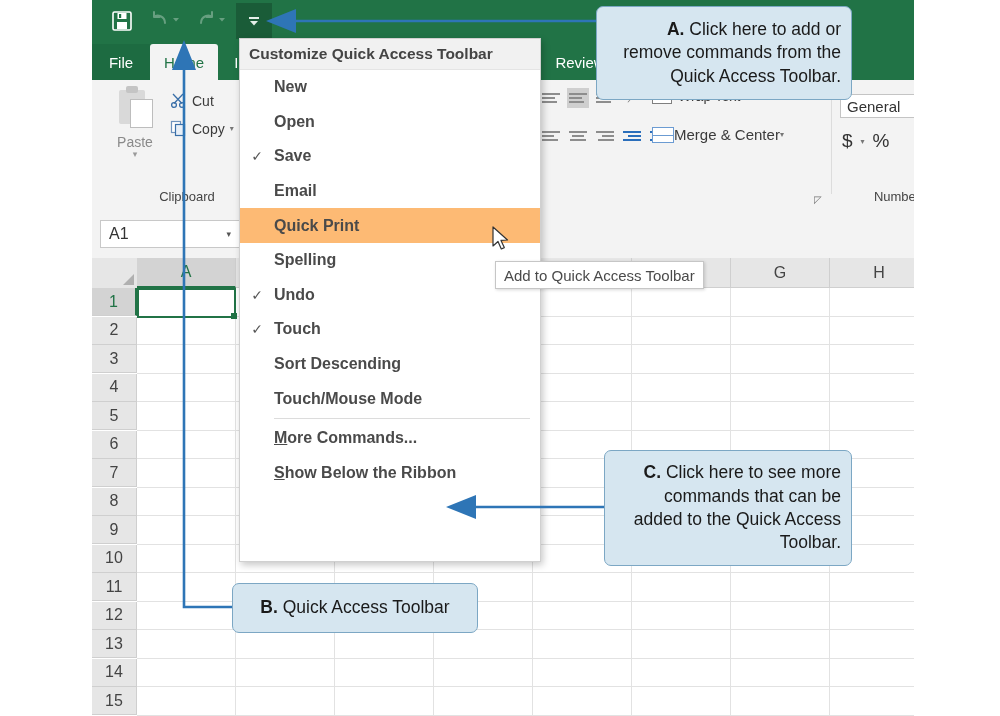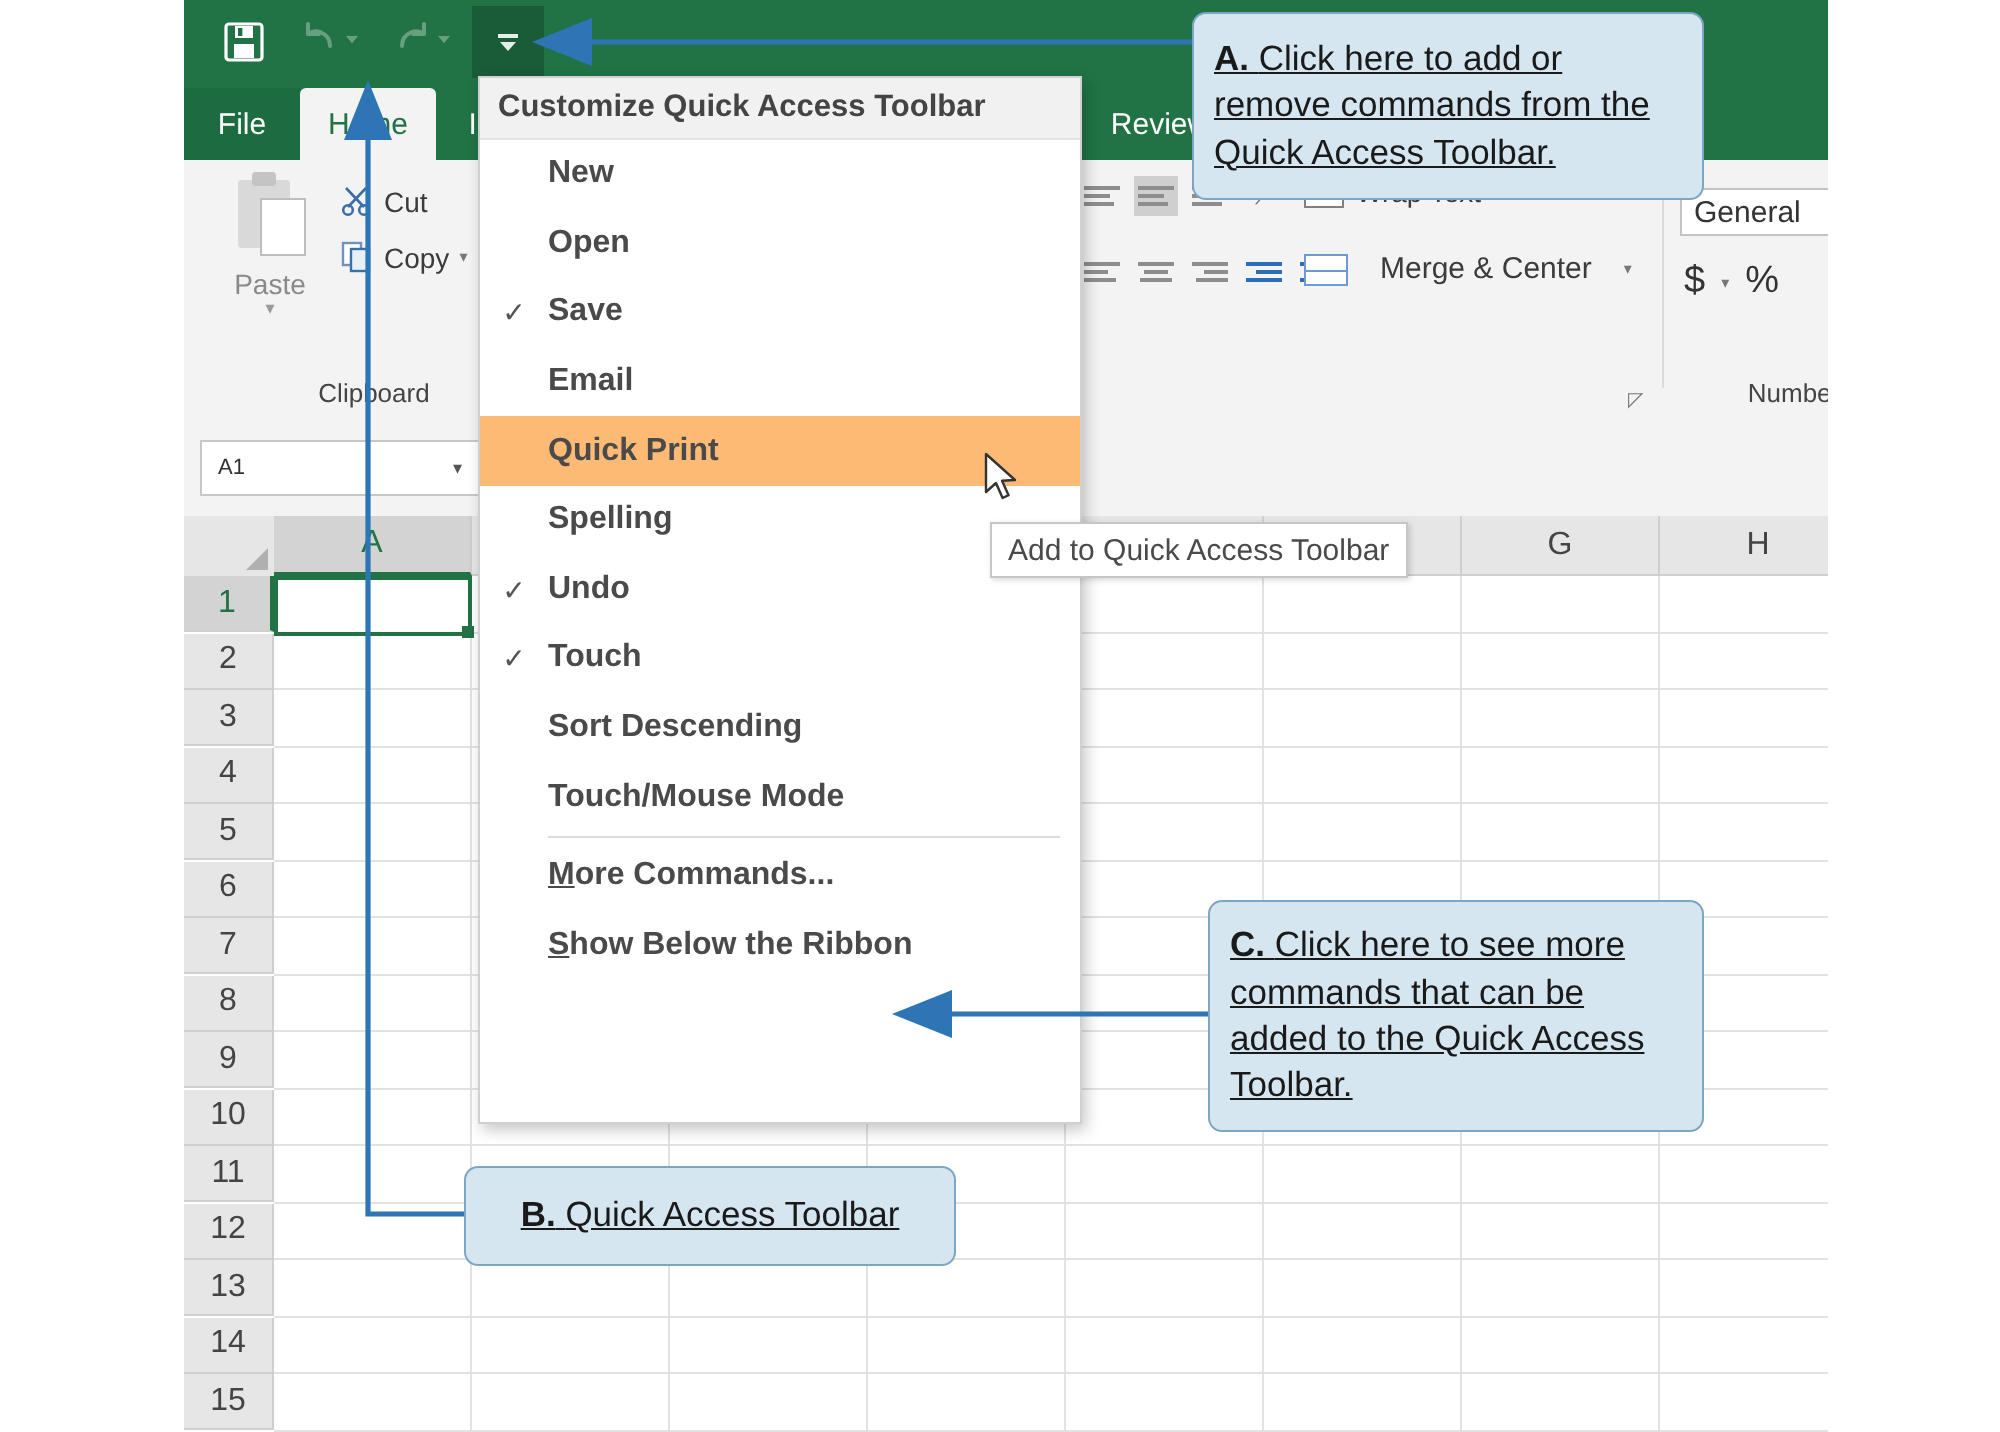--- a/index.html
+++ b/index.html
@@ -129,21 +129,21 @@
   .al-icon i { display: block; height: 2px; background: #8d8d8d; }
   .al-icon.sel { background: #cfcfcf; }
   .al-icon.blue i { background: #2a6ebb; }
   .wrap-item {
     position: absolute; left: 120px; top: 8px;
     display: flex; align-items: center; gap: 6px;
     font-size: 14px; color: #3b3b3b;
   }
   .merge-item {
     position: absolute; left: 120px; top: 46px;
-    display: flex; align-items: center; gap: 16px;
+    display: flex; align-items: center; gap: 0;
     font-size: 15px; color: #3b3b3b;
   }
   .merge-icon {
     width: 22px; height: 16px; border: 1px solid #6b9bd2;
     position: relative; box-sizing: border-box; background: #fff;
   }
   .merge-icon::before {
     content: ''; position: absolute; left: 0; right: 0; top: 50%;
     height: 1px; background: #6b9bd2;
   }
@@ -177,21 +177,21 @@
     width: 822px; height: 48px;
     background: #f3f3f3;
     border-bottom: 1px solid #d4d4d4;
   }
   .name-box {
     position: absolute; left: 8px; top: 10px;
     width: 140px; height: 28px;
     background: #ffffff; border: 1px solid #c8c8c8;
     display: flex; align-items: center; box-sizing: border-box;
   }
-  .name-box-val { font-size: 11px; color: #333; padding-left: 8px; flex: 1; }
+  .name-box-val { font-size: 16px; color: #333; padding-left: 8px; flex: 1; }
   .name-box-caret { font-size: 9px; color: #555; padding-right: 8px; }
 
   
   .grid-wrap {
     position: absolute; left: 0; top: 258px;
     width: 822px; height: 458px;
     background: #ffffff;
   }
   .corner-cell {
     position: absolute; left: 0; top: 0;
@@ -289,24 +289,24 @@
   
   .cursor { position: absolute; left: 492px; top: 226px; z-index: 60; }
 
   
   .callout {
     position: absolute;
     background: #d6e6f0;
     border: 1px solid #7ca7c4;
     border-radius: 7px;
     color: #1a1a1a;
-    text-align: left;
+    text-align: right;
     z-index: 70;
     box-sizing: border-box;
-    display: flex; align-items: center; justify-content: center; text-decoration: underline;
+    display: flex; align-items: center; justify-content: center;
   }
   .callout p { margin: 0; line-height: 1.33; font-size: 17.5px; }
   .callout b { font-weight: bold; }
   .callout-a { left: 596px; top: 6px;   width: 256px; height: 94px; padding: 6px 10px; }
   .callout-b { left: 232px; top: 583px; width: 246px; height: 50px; padding: 4px 10px; }
   .callout-c { left: 604px; top: 450px; width: 248px; height: 116px; padding: 6px 10px; }
 
   svg.anno { position: absolute; left: 0; top: 0; width: 1000px; height: 716px; z-index: 65; pointer-events: none; }
 </style>
 </head>

